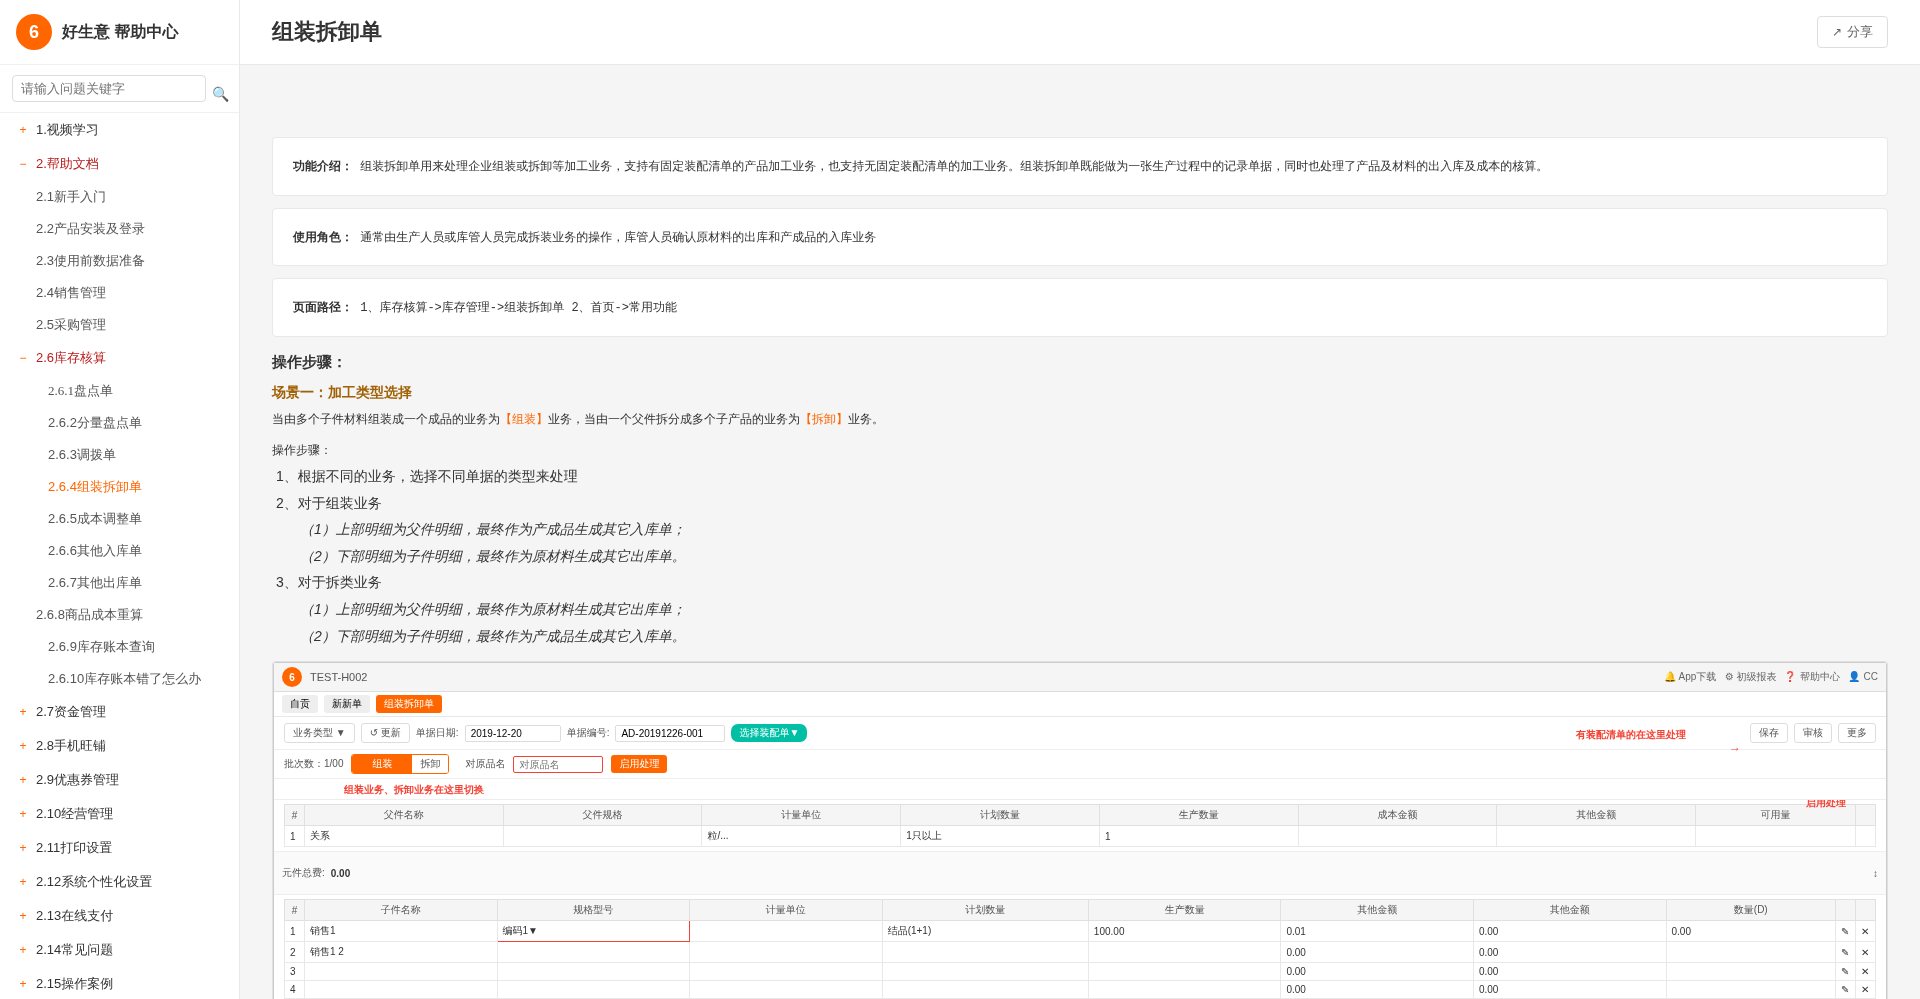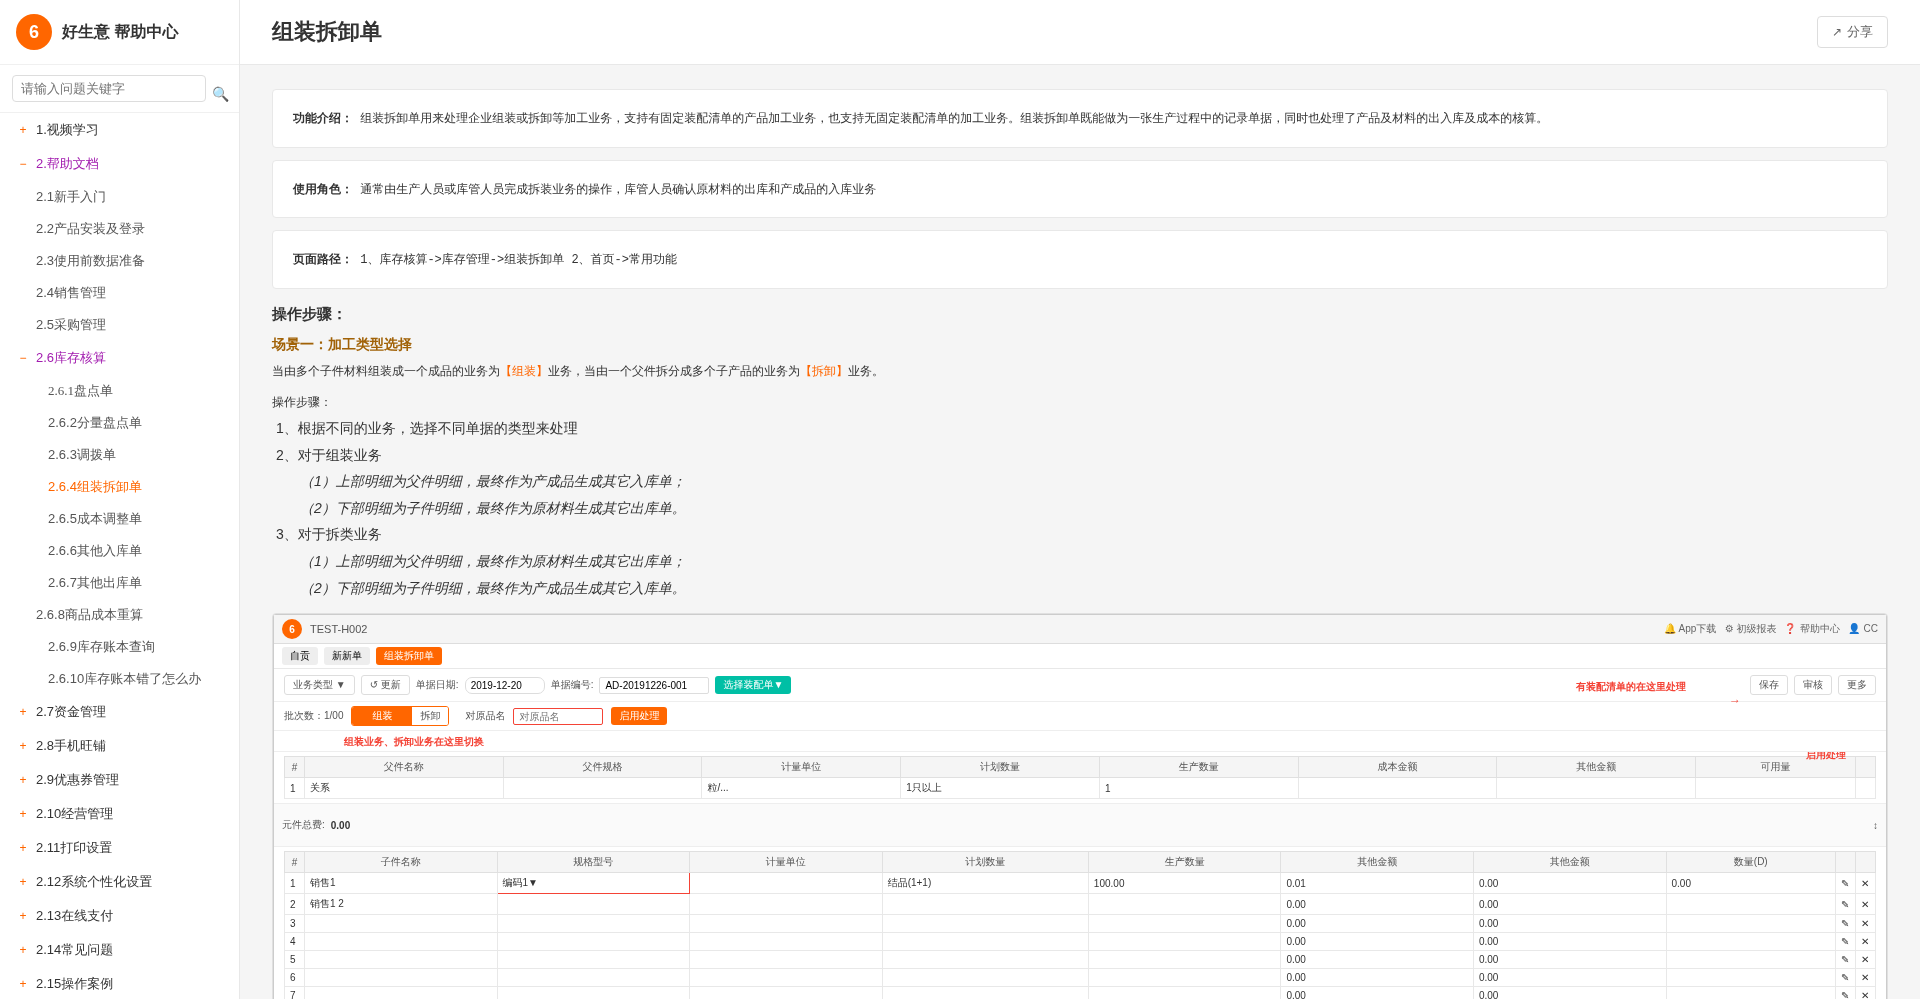--- a/index.html
+++ b/index.html
@@ -92,40 +92,41 @@
       height: 14px;
       display: inline-flex;
       align-items: center;
       justify-content: center;
       color: #ff6600;
       font-size: 12px;
     }
 
     .nav-item.collapsed .expand-icon::before { content: "+"; }
     .nav-item.expanded .expand-icon::before { content: "−"; color: #ff6600; }
-    .nav-item.expanded { color: #a21caf; }
+    .nav-item.expanded { color: #b91c1c; }
 
     .nav-sub-item {
       padding: 7px 16px 7px 36px;
       cursor: pointer;
       color: #555;
       font-size: 13px;
       display: flex;
       align-items: center;
       gap: 4px;
     }
     .nav-sub-item.active { color: #ff6600; font-weight: 500; }
 
     
     .main-content {
       flex: 1;
       overflow-y: auto;
       background: #f5f5f5;
       display: flex;
       flex-direction: column;
+      gap: 48px;
     }
 
     .main-header {
       background: #fff;
       padding: 16px 32px;
       border-bottom: 1px solid #e8e8e8;
       display: flex;
       align-items: center;
       justify-content: space-between;
     }
@@ -503,25 +504,25 @@
           <div style="background:#eee; border-radius:3px; padding:2px 8px; font-size:10px; cursor:pointer;">新新单</div>
           <div style="background:#ff6600; color:#fff; border-radius:3px; padding:2px 8px; font-size:10px; cursor:pointer;">组装拆卸单</div>
           <span style="flex:1;"></span>
         </div>
 
         <div style="padding:6px 10px; background:#fff; border-bottom: 1px solid #eee;">
           <div style="display:flex; align-items:center; gap:6px; flex-wrap:wrap;">
             <button class="mock-btn mock-btn-white">业务类型 ▼</button>
             <button class="mock-btn mock-btn-white">↺ 更新</button>
             <span style="font-size:10px; color:#555;">单据日期:</span>
-            <input class="mock-input" value="2019-12-20" style="width: 80px; border-radius: 7px;">
+            <input class="mock-input" value="2019-12-20" style="width: 96px;">
             <span style="font-size:10px; color:#555;">单据编号:</span>
             <input class="mock-input" value="AD-20191226-001" style="width: 110px;">
             <div style="position:relative; display:flex; align-items:center;">
-              <button class="mock-btn mock-btn-teal" style="position:relative;">选择装配单▼</button>
+              <button class="mock-btn mock-btn-teal" style="position:relative;border-radius:7px;">选择装配单▼</button>
             </div>
             <span style="flex:1;"></span>
             <button class="mock-btn mock-btn-white">保存</button>
             <button class="mock-btn mock-btn-white">审核</button>
             <button class="mock-btn mock-btn-white">更多</button>
           </div>
         </div>
 
         <div style="display:flex; align-items:center; padding:4px 10px; gap:8px; border-bottom:1px solid #eee; background:#fff; position:relative;">
           <span style="font-size:10px;color:#555;">批次数：1/00</span>

